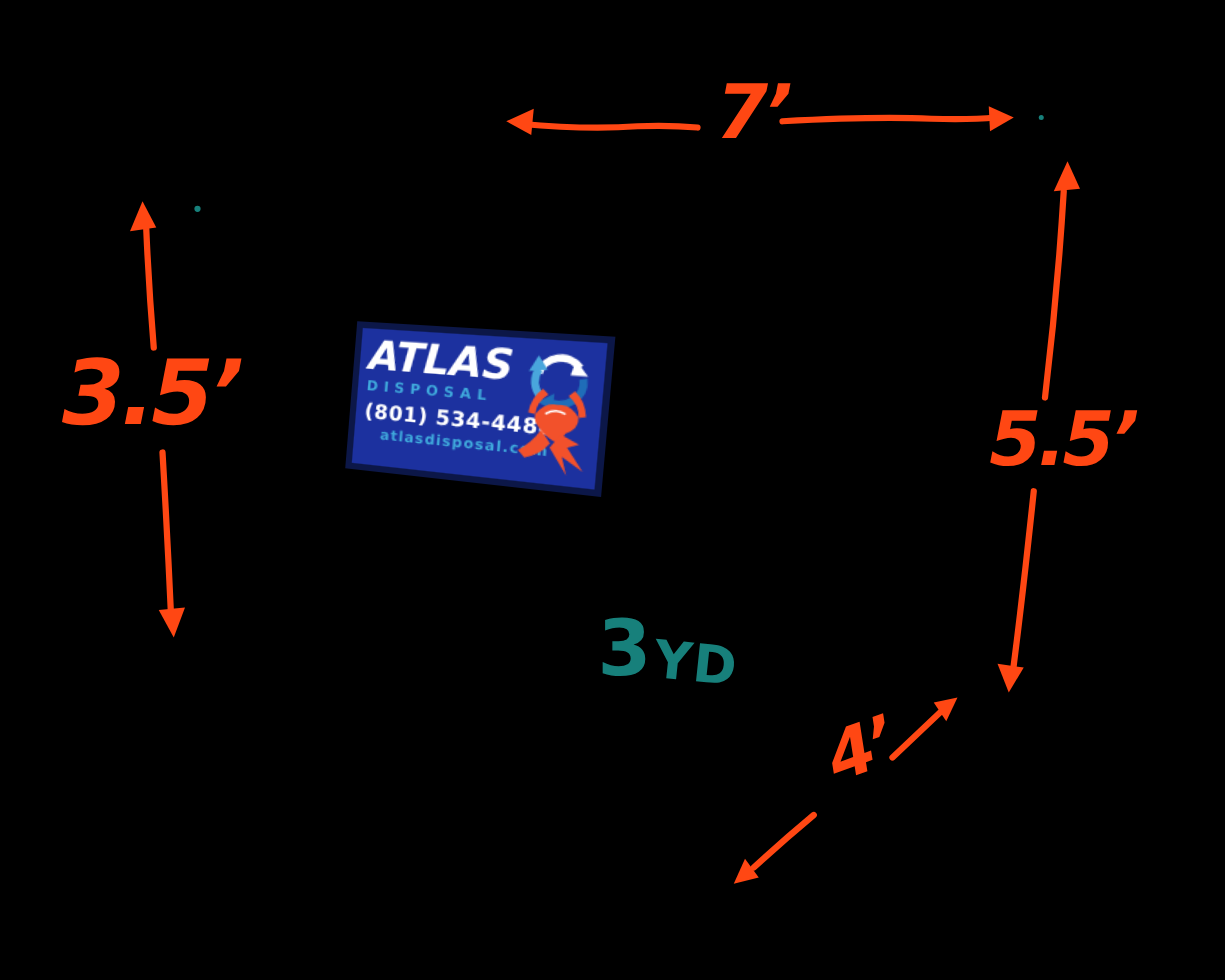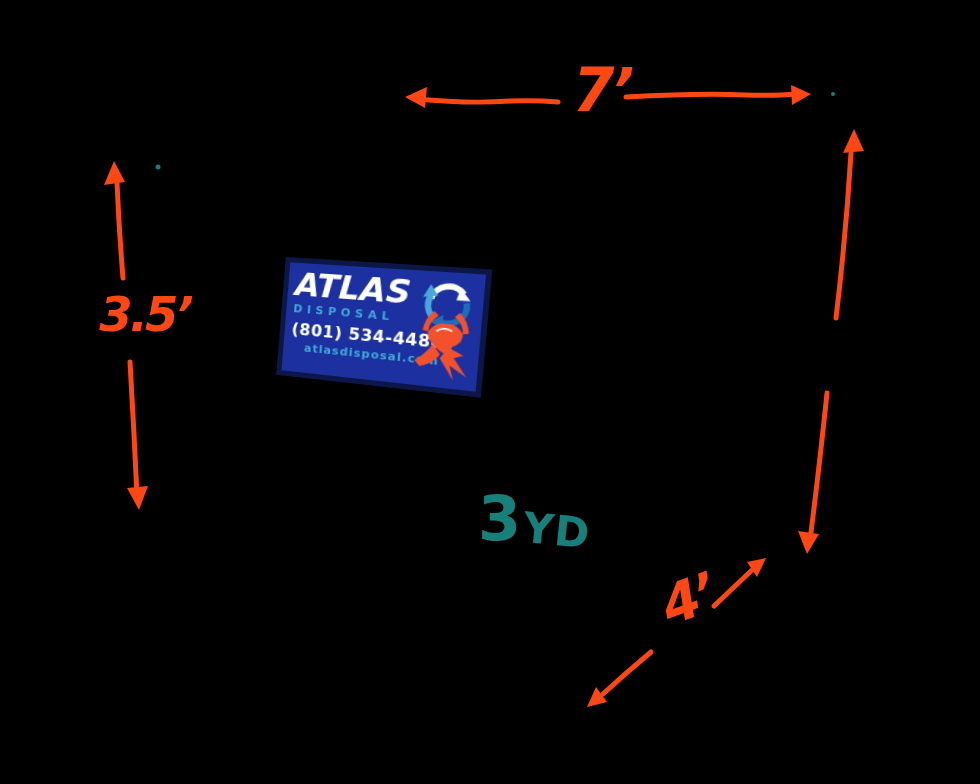--- a/index.html
+++ b/index.html
@@ -16,21 +16,21 @@
     position: absolute;
     color: #FF4713;
     font-weight: bold;
     font-style: italic;
     letter-spacing: -3px;
     white-space: nowrap;
     transform: translate(-50%, -50%);
     line-height: 1;
   }
   .dim-width  { left: 602px; top: 90px;  font-size: 60px; }
-  .dim-front  { left: 121px; top: 314px; font-size: 48px; margin-left: 24px; }
+  .dim-front  { left: 121px; top: 314px; font-size: 72px; }
   .dim-rear   { left: 850px; top: 352px; font-size: 60px; }
   .dim-depth  { left: 688px; top: 600px; font-size: 54px; transform: translate(-50%,-50%) rotate(-20deg); }
 
   .capacity {
     position: absolute;
     left: 478px; top: 488px;
     color: #17807B;
     font-weight: bold;
     display: flex;
     align-items: flex-start;
@@ -111,20 +111,21 @@
         <polygon points="766,558 747,562 757,577" stroke="none"></polygon>
       </g>
     </g>
 
     <circle cx="158" cy="167" r="2.5" fill="#17807B"></circle>
     <circle cx="833" cy="94" r="2" fill="#17807B"></circle>
   </svg>
 
   <div class="dim dim-width">7’</div>
   <div class="dim dim-front">3.5’</div>
+  <div class="dim dim-rear">5.5’</div>
   <div class="dim dim-depth">4’</div>
 
   <div class="capacity">
     <span class="cap-number">3</span>
     <span class="cap-unit">YD</span>
   </div>
 
   <div class="logo-panel">
     <div class="logo-inner">
       <div class="logo-brand">ATLAS</div>

